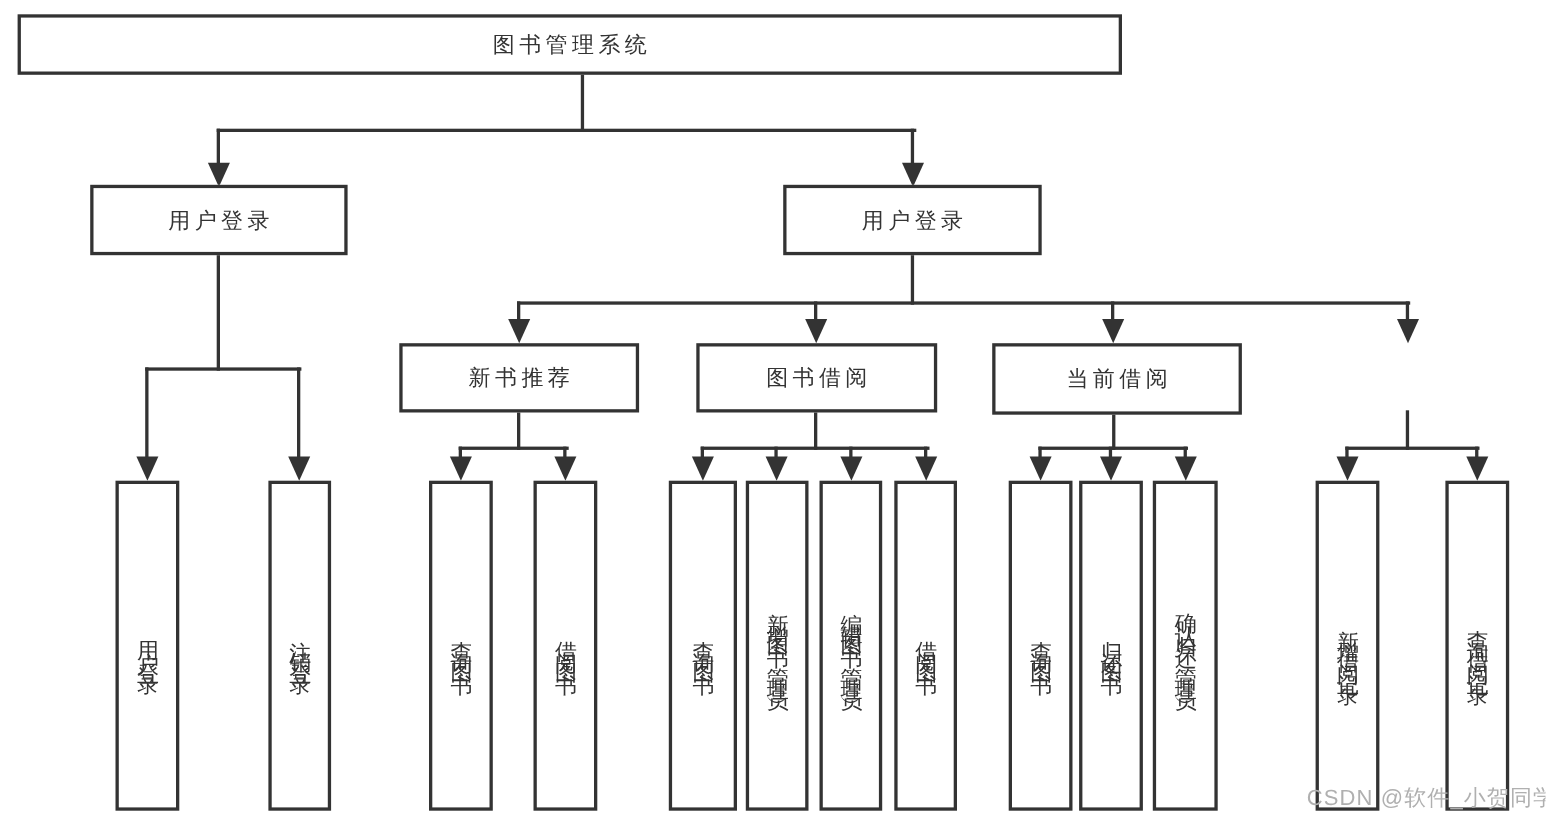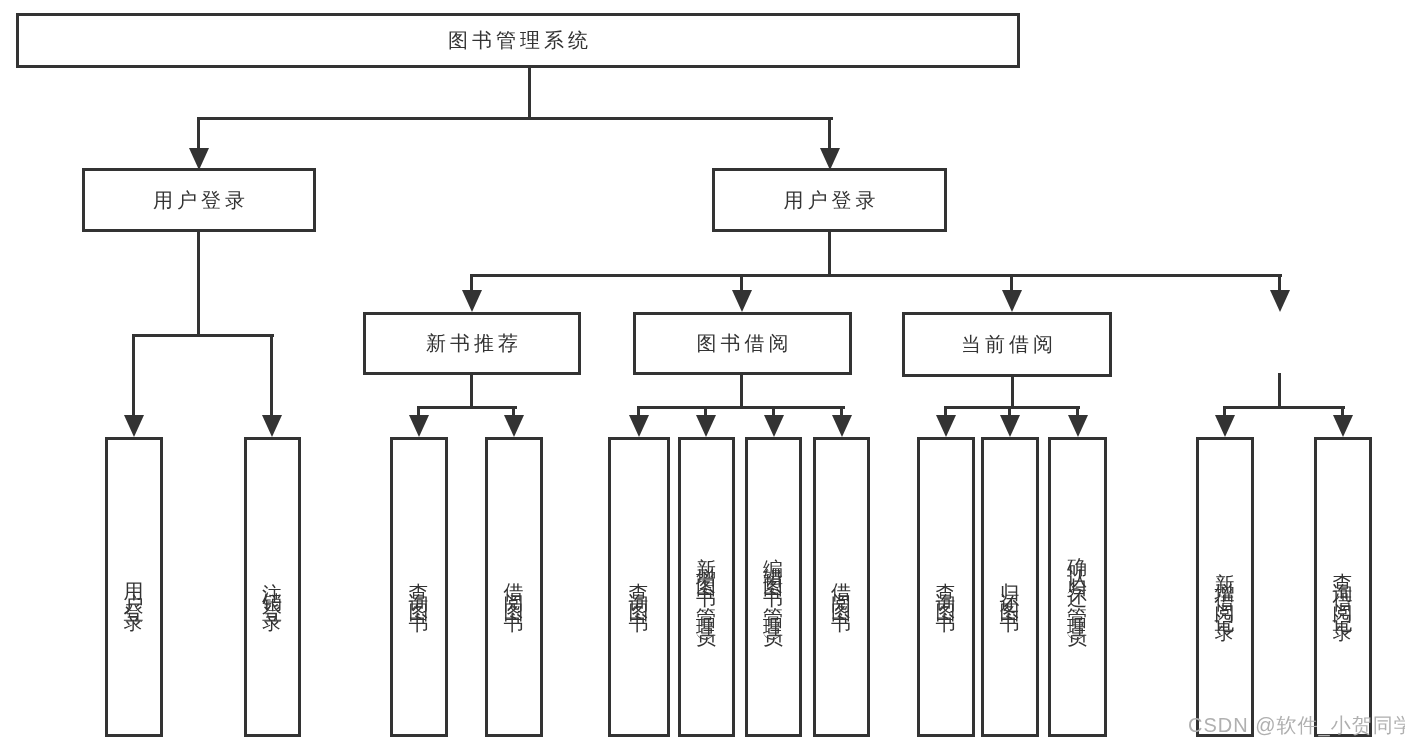--- a/index.html
+++ b/index.html
@@ -129,21 +129,21 @@
   <div class="arr" style="left:1215px; top:415px;"></div>
   <div class="arr" style="left:1333px; top:415px;"></div>
 
   <div class="node" style="left:16px; top:13px; width:1004px; height:55px;">图书管理系统</div>
 
   <div class="node" style="left:82px; top:168px; width:234px; height:64px;">用户登录</div>
   <div class="node" style="left:712px; top:168px; width:235px; height:64px;">用户登录</div>
 
   <div class="node" style="left:363px; top:312px; width:218px; height:63px;">新书推荐</div>
   <div class="node" style="left:633px; top:312px; width:219px; height:63px;">图书借阅</div>
-  <div class="node" style="left:902px; top:312px; width:210px; height:65px;">当前借阅</div>
+  <div class="node" style="left:902px; top:312px; width:227px; height:65px;">当前借阅</div>
 
   <div class="node vert" style="left:105px; top:437px; width:58px; height:300px;">用户登录</div>
   <div class="node vert" style="left:244px; top:437px; width:57px; height:300px;">注销登录</div>
 
   <div class="node vert" style="left:390px; top:437px; width:58px; height:300px;">查询图书</div>
   <div class="node vert" style="left:485px; top:437px; width:58px; height:300px;">借阅图书</div>
 
   <div class="node vert" style="left:608px; top:437px; width:62px; height:300px;">查询图书</div>
   <div class="node vert" style="left:678px; top:437px; width:57px; height:300px;">新增图书（管理员）</div>
   <div class="node vert" style="left:745px; top:437px; width:57px; height:300px;">编辑图书（管理员）</div>

